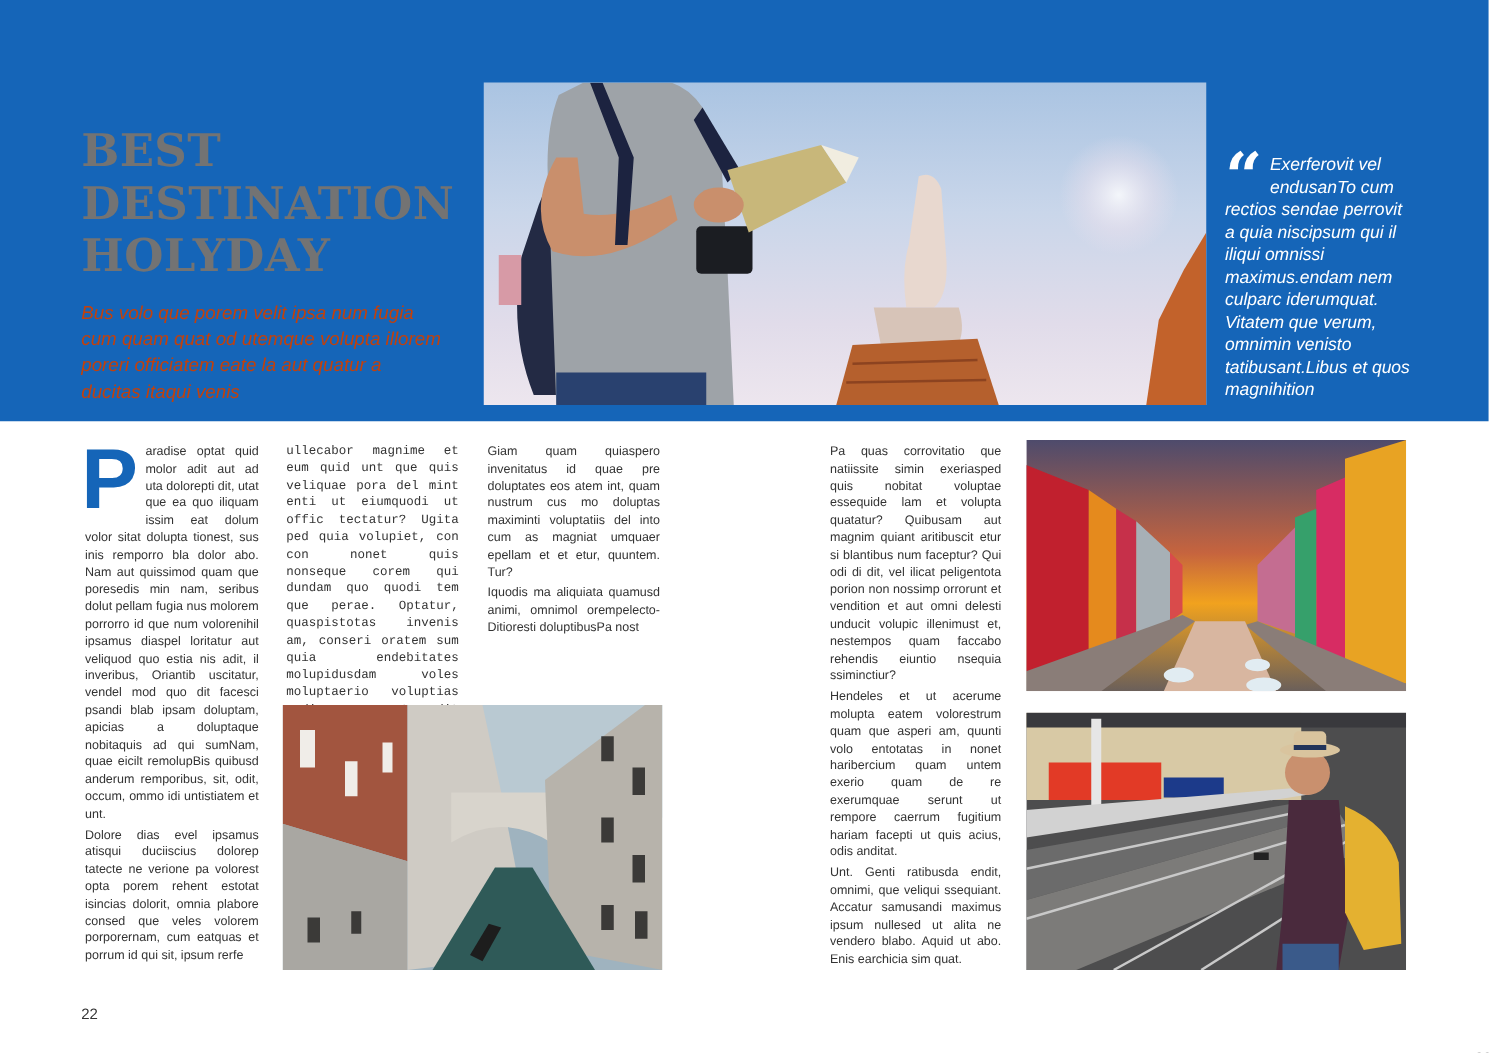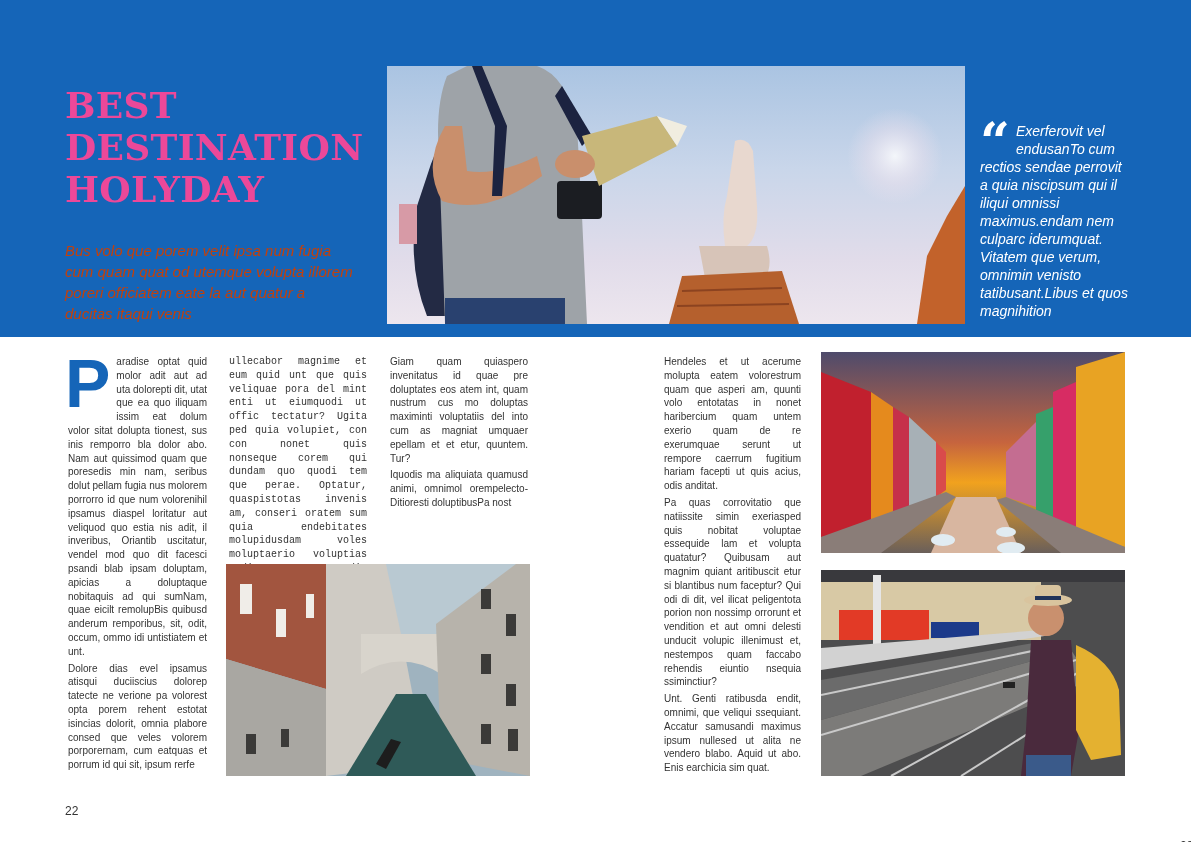--- a/index.html
+++ b/index.html
@@ -1,22 +1,22 @@
 <!DOCTYPE html>
 <html><head>
 <meta charset="utf-8">
 <style>
   * { box-sizing: border-box; margin: 0; padding: 0; }
   html, body { width: 1191px; height: 842px; overflow: hidden; background: #ffffff; }
   body { position: relative; font-family: "Liberation Sans", sans-serif; color: #333; }
 
   .band { position: absolute; left: 0; top: 0; width: 1191px; height: 337px; background: #1565b8; }
 
-  .title { position: absolute; left: 65px; top: 84px; width: 300px;
-    font-family: "DejaVu Serif", serif; font-weight: bold; color: #ec4899;
+  .title { position: absolute; left: 65px; top: 100px; width: 300px;
+    font-family: "DejaVu Serif", serif; font-weight: bold; color: #737373;
     font-size: 36px; line-height: 42px; letter-spacing: 0.3px; }
   .title span { display: block; }
 
   .intro { position: absolute; left: 65px; top: 240px; width: 290px;
     font-family: "Liberation Sans", sans-serif; font-style: italic; color: #c2410c;
     font-size: 15px; line-height: 21px; }
 
   .hero { position: absolute; left: 387px; top: 66px; width: 578px; height: 258px; overflow: hidden;
     background: linear-gradient(180deg, #aac4e2 0%, #c9d6ea 40%, #e1dcea 75%, #ede6ee 100%); }
 
@@ -137,22 +137,22 @@
     </g>
 
     <path d="M120 212 L170 130 L200 130 L250 212 Z" fill="#2f5a58"></path>
     <path d="M150 200 L165 175 L175 178 L160 205 Z" fill="#1d1d1d"></path>
   </svg>
 </div>
 
 <div class="pagenum" style="left:65px; top:804px;">22</div>
 
 <div class="col" style="left:661px; top:352px; width:143px;">
+  <p>Pa quas corrovitatio que natiissite simin exeriasped quis nobitat voluptae essequide lam et volupta quatatur? Quibusam aut magnim quiant aritibuscit etur si blantibus num faceptur? Qui odi di dit, vel ilicat peligentota porion non nossimp orrorunt et vendition et aut omni delesti unducit volupic illenimust et, nestempos quam faccabo rehendis eiuntio nsequia ssiminctiur?</p>
   <p>Hendeles et ut acerume molupta eatem volorestrum quam que asperi am, quunti volo entotatas in nonet haribercium quam untem exerio quam de re exerumquae serunt ut rempore caerrum fugitium hariam facepti ut quis acius, odis anditat.</p>
-  <p>Pa quas corrovitatio que natiissite simin exeriasped quis nobitat voluptae essequide lam et volupta quatatur? Quibusam aut magnim quiant aritibuscit etur si blantibus num faceptur? Qui odi di dit, vel ilicat peligentota porion non nossimp orrorunt et vendition et aut omni delesti unducit volupic illenimust et, nestempos quam faccabo rehendis eiuntio nsequia ssiminctiur?</p>
   <p>Unt. Genti ratibusda endit, omnimi, que veliqui ssequiant. Accatur samusandi maximus ipsum nullesed ut alita ne vendero blabo. Aquid ut abo. Enis earchicia sim quat.</p>
 </div>
 
 <div class="photo" style="left:821px; top:352px; width:304px; height:201px;">
   <svg width="304" height="201" viewBox="0 0 304 201">
     <defs>
       <linearGradient id="sunset" x1="0" y1="0" x2="0" y2="1">
         <stop offset="0" stop-color="#4e4b6c"></stop>
         <stop offset="0.45" stop-color="#c6643e"></stop>
         <stop offset="0.65" stop-color="#f1a21e"></stop>

